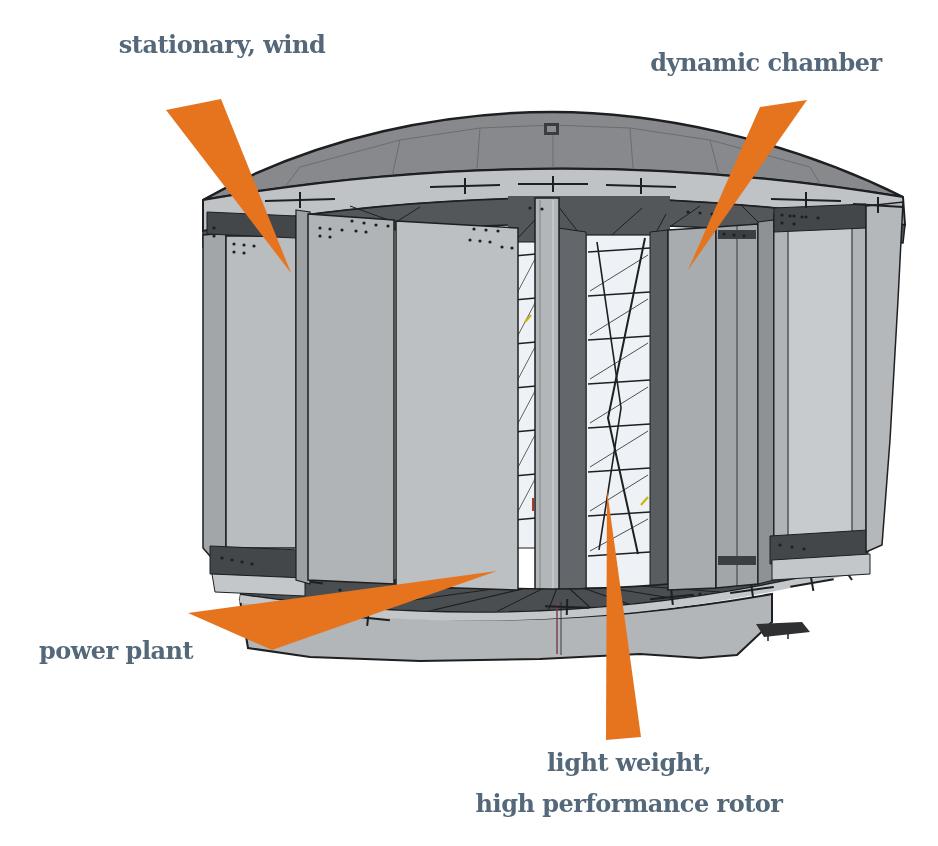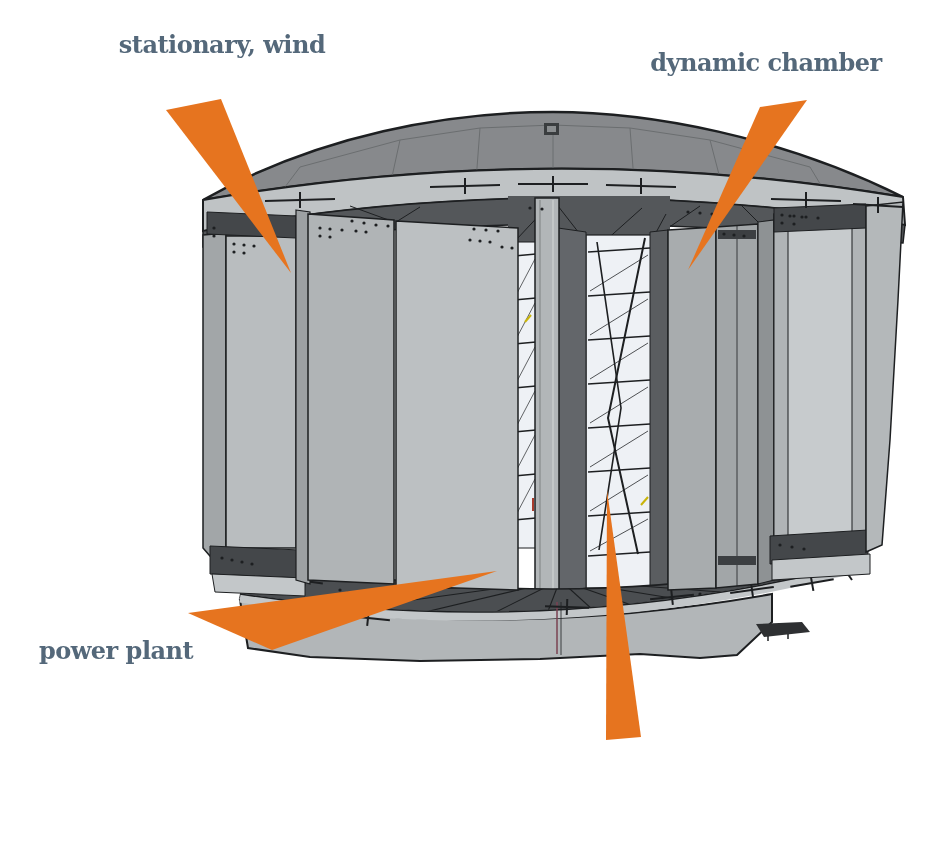--- a/index.html
+++ b/index.html
@@ -350,13 +350,17 @@
 
   <div class="lbl" id="lbl-enclosure">
     <div>stationary, wind</div>
   </div>
   <div class="lbl" id="lbl-power">
     <div>power plant</div>
   </div>
   <div class="lbl" id="lbl-chamber">
     <div>dynamic chamber</div>
   </div>
+  <div class="lbl" id="lbl-rotor">
+    <div>light weight,</div>
+    <div>high performance rotor</div>
+  </div>
 </div>
 
 </body></html>

